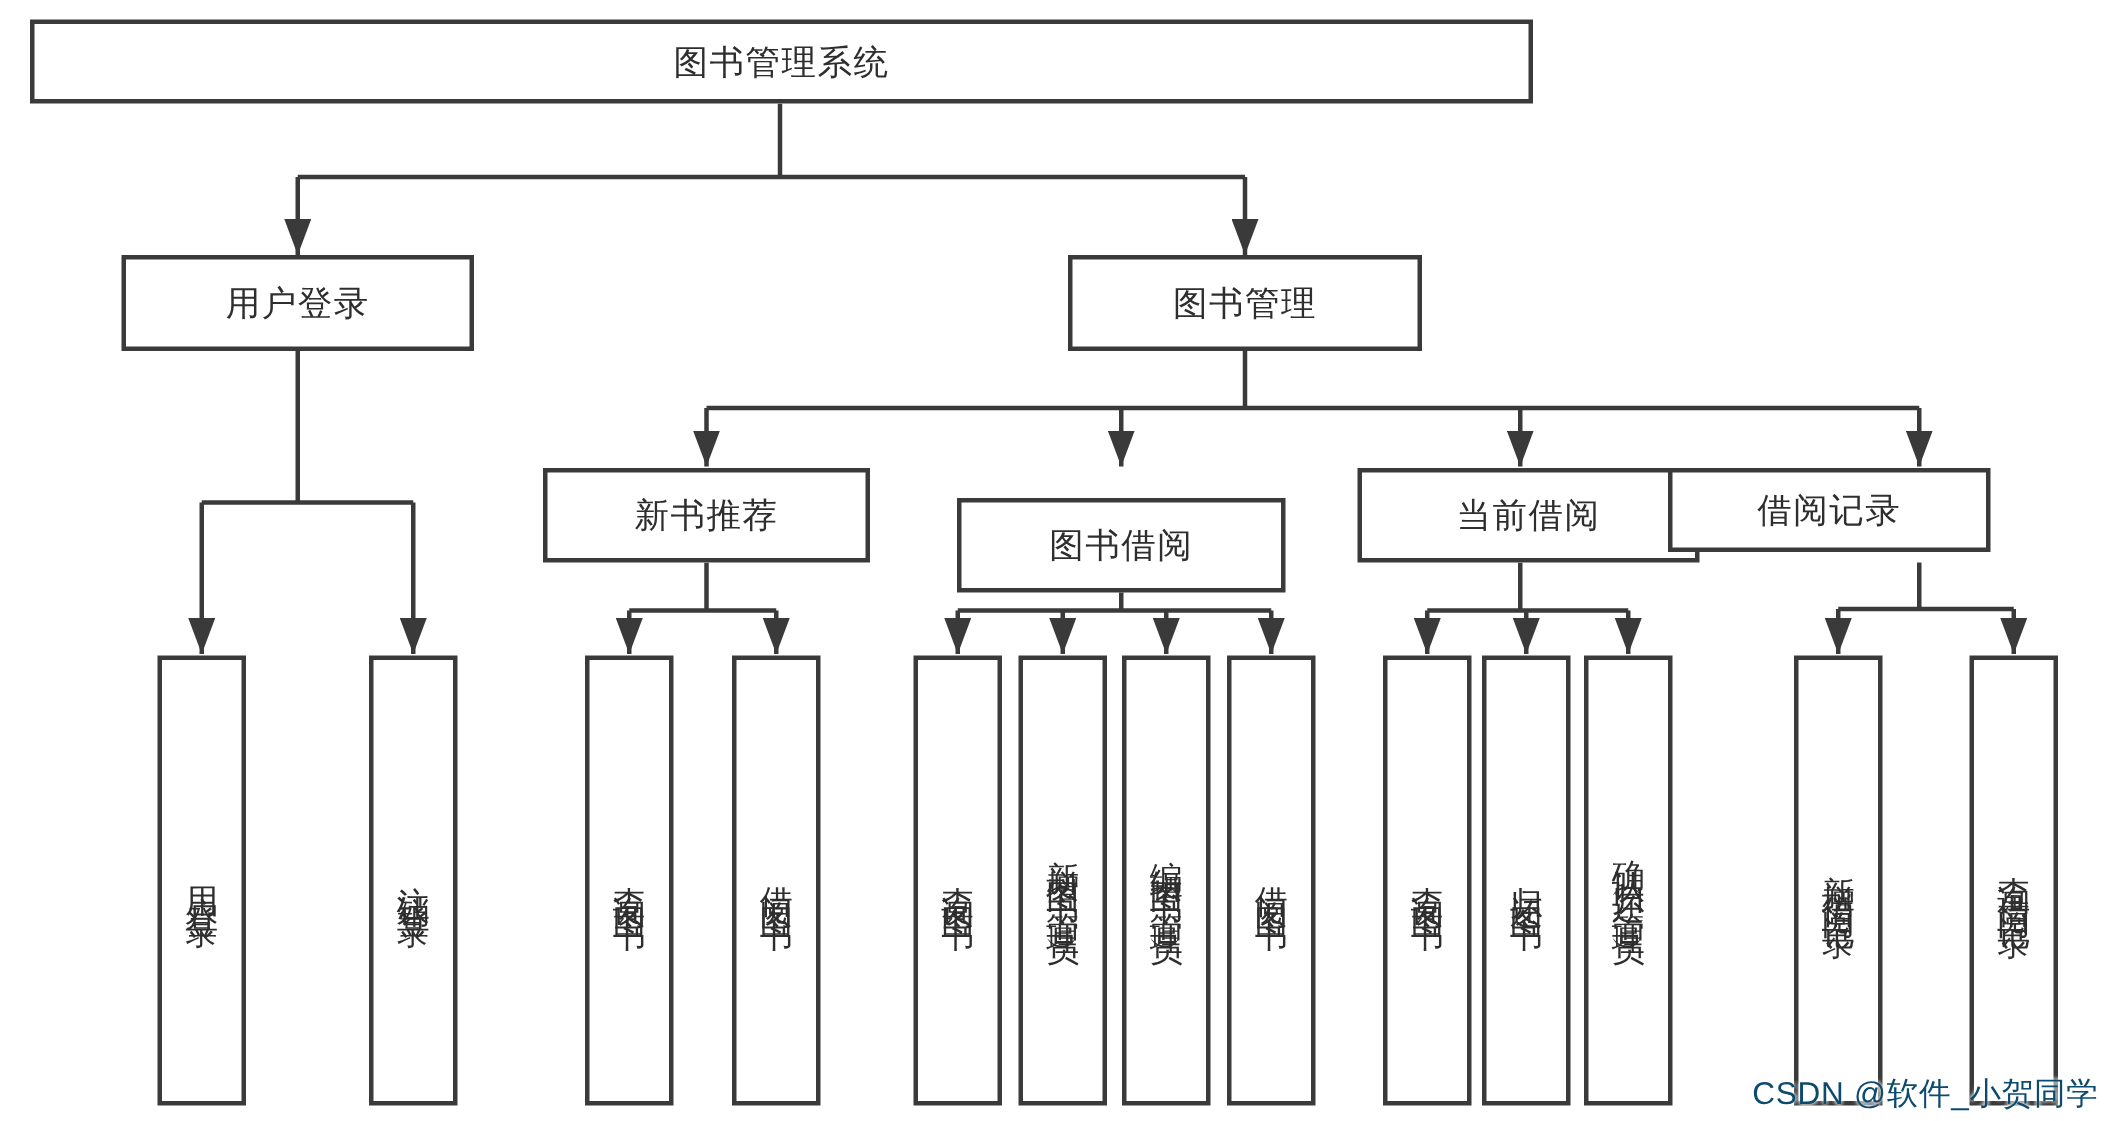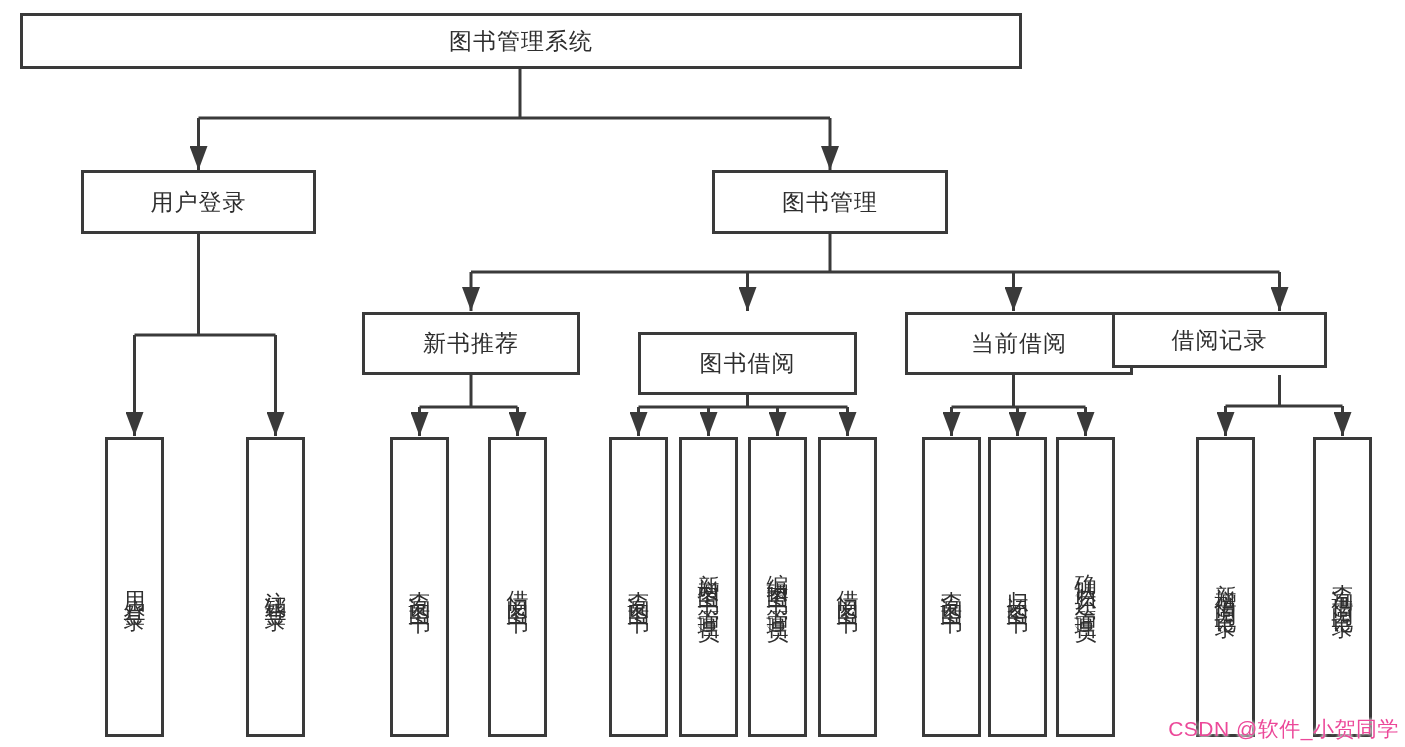--- a/index.html
+++ b/index.html
@@ -35,21 +35,21 @@
     font-size: 22px;
     line-height: 1;
     letter-spacing: 7px;
   }
   .watermark {
     position: absolute;
     right: 6px;
     bottom: 4px;
     font-size: 21px;
     letter-spacing: 0.5px;
-    color: #ec4899;
+    color: #0c4a6e;
     text-shadow: 0 0 3px #ffffff, 0 0 3px #ffffff;
     z-index: 6;
     font-family: "Liberation Sans", "DejaVu Sans", sans-serif;
   }
 </style>
 </head>
 <body>
 
 <div class="canvas">
 

